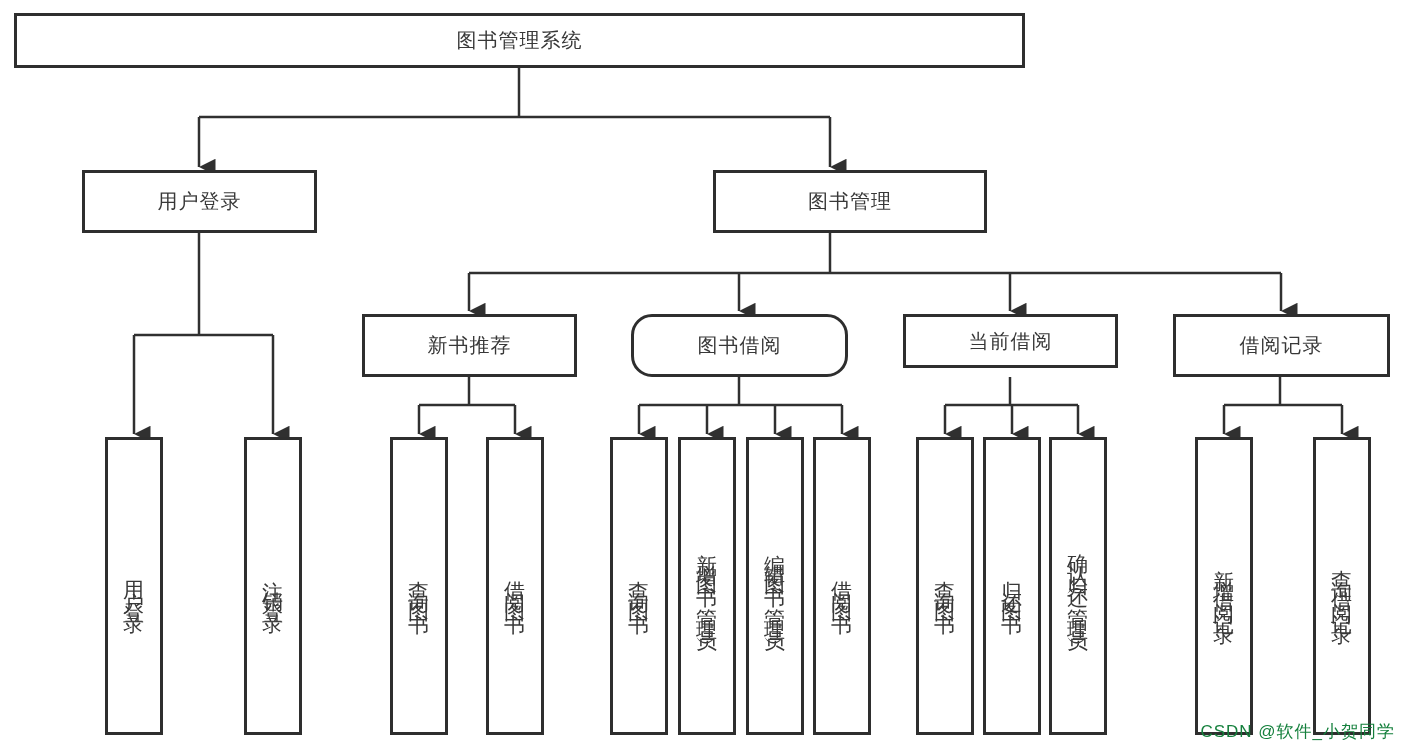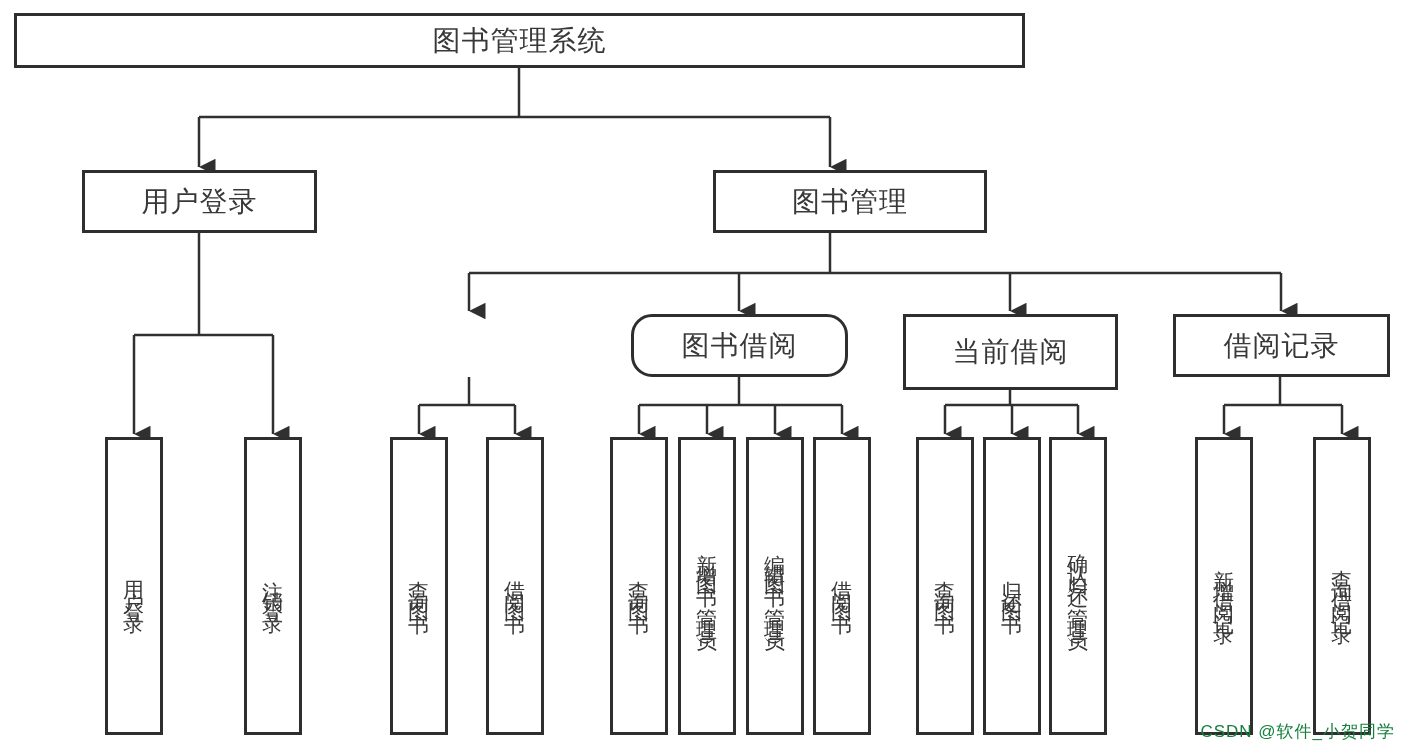--- a/index.html
+++ b/index.html
@@ -20,21 +20,21 @@
     position: absolute;
     box-sizing: border-box;
     background: #ffffff;
     border: 3px solid #2e2e2e;
     display: flex;
     align-items: center;
     justify-content: center;
     color: #383838;
   }
   .hnode span {
-    font-size: 28px;
+    font-size: 20px;
     letter-spacing: 1px;
     white-space: nowrap;
   }
   .vnode { width: 58px; height: 298px; top: 437px; }
   .vnode span {
     writing-mode: vertical-rl;
     text-orientation: mixed;
     font-size: 21px;
     line-height: 1;
     letter-spacing: 11px;
@@ -121,24 +121,27 @@
     <span>图书管理系统</span>
   </div>
 
   <div class="node hnode" style="left:82px; top:170px; width:235px; height:63px;">
     <span>用户登录</span>
   </div>
   <div class="node hnode" style="left:713px; top:170px; width:274px; height:63px;">
     <span>图书管理</span>
   </div>
 
+  <div class="node hnode" style="left:362px; top:314px; width:215px; height:63px;">
+    <span>新书推荐</span>
+  </div>
   <div class="node hnode" style="left:631px; top:314px; width:217px; height:63px;border-radius:21px;">
     <span>图书借阅</span>
   </div>
-  <div class="node hnode" style="left:903px; top:314px; width:215px; height:76px;">
+  <div class="node hnode" style="left:903px; top:314px; width:215px; height:54px;">
     <span>当前借阅</span>
   </div>
   <div class="node hnode" style="left:1173px; top:314px; width:217px; height:63px;">
     <span>借阅记录</span>
   </div>
 
   <div class="node vnode" style="left:105px;">
     <span>用户登录</span>
   </div>
   <div class="node vnode" style="left:244px;">

